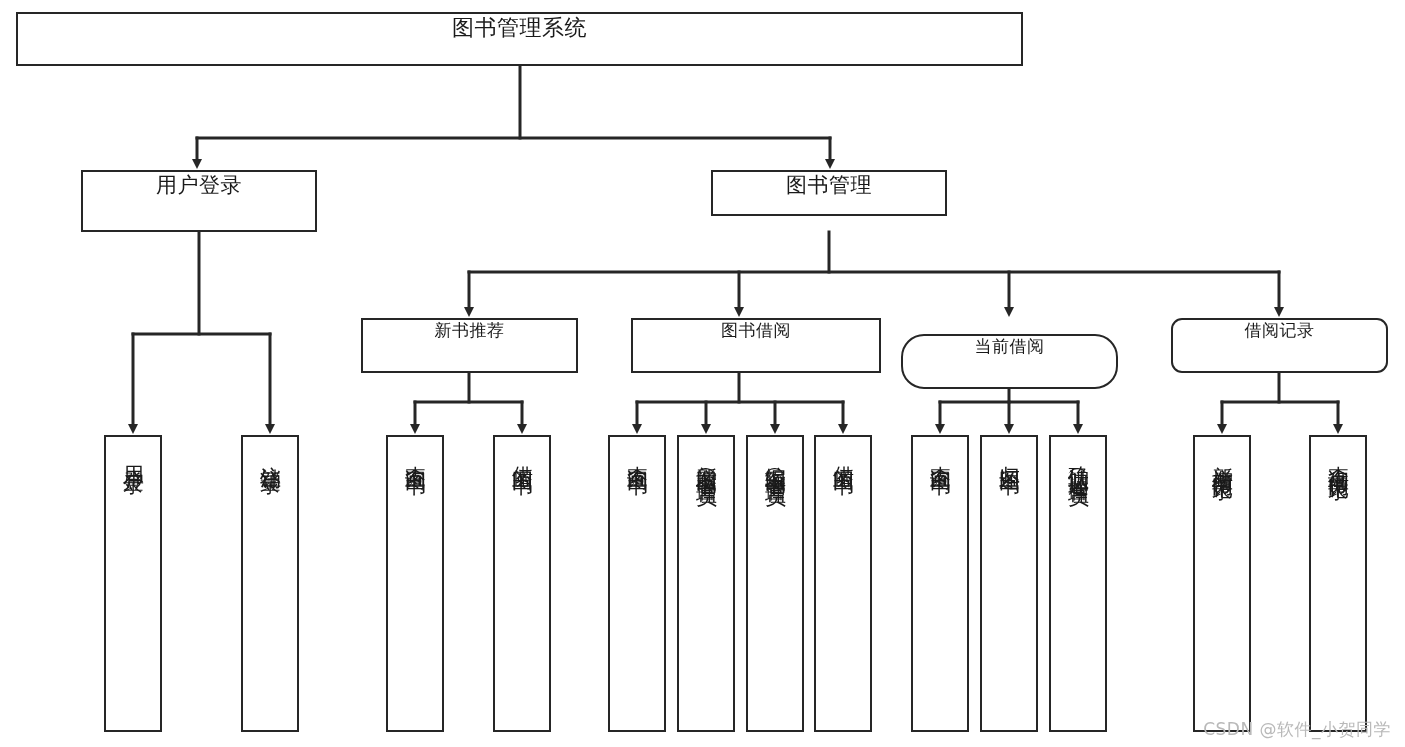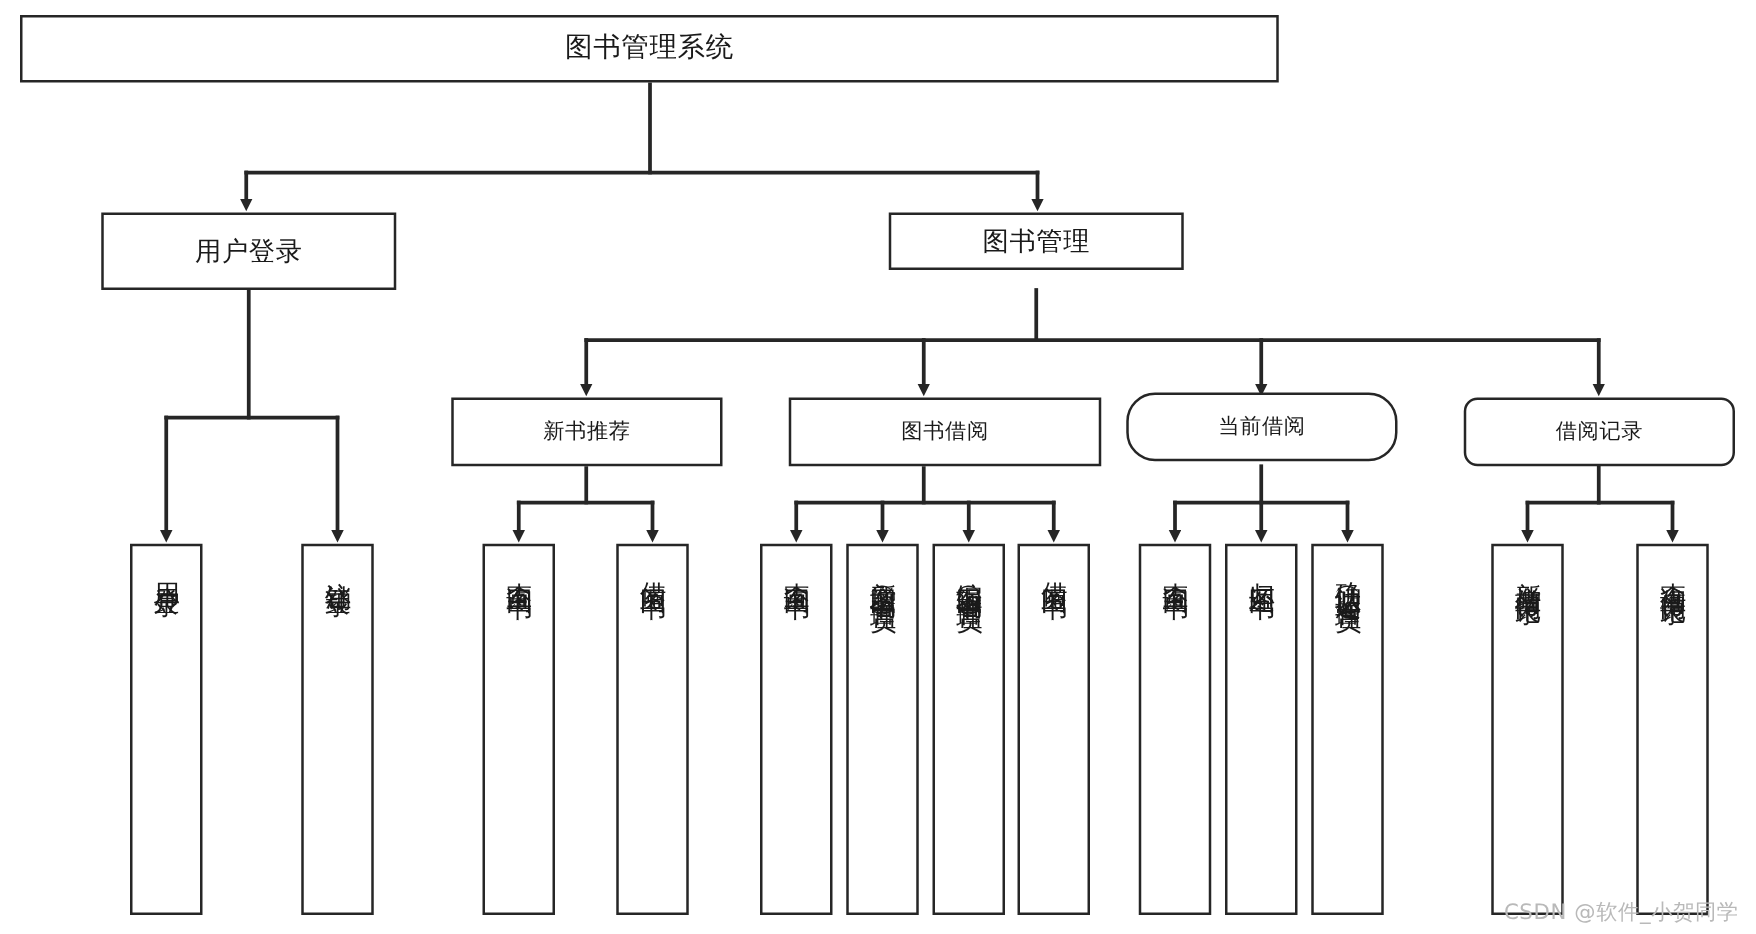--- a/index.html
+++ b/index.html
@@ -24,21 +24,21 @@
     top: 0;
     width: 1405px;
     height: 747px;
   }
   .node {
     position: absolute;
     box-sizing: border-box;
     background: #ffffff;
     border: 2px solid #262626;
     display: flex;
-    align-items: center;
+    align-items: flex-start;
     justify-content: center;
   }
   .node .label {
     color: #1a1a1a;
     font-size: 21px;
     line-height: 1.25;
     letter-spacing: 0.5px;
     white-space: nowrap;
     user-select: none;
   }
@@ -134,21 +134,21 @@
   <div class="node level2" style="left:711px; top:170px; width:236px; height:46px;">
     <span class="label">图书管理</span>
   </div>
 
   <div class="node level3" style="left:361px; top:318px; width:217px; height:55px;">
     <span class="label">新书推荐</span>
   </div>
   <div class="node level3" style="left:631px; top:318px; width:250px; height:55px;">
     <span class="label">图书借阅</span>
   </div>
-  <div class="node level3" style="left:901px; top:314px; width:217px; height:55px;border-radius:23px;">
+  <div class="node level3" style="left:901px; top:334px; width:217px; height:55px;border-radius:23px;">
     <span class="label">当前借阅</span>
   </div>
   <div class="node level3" style="left:1171px; top:318px; width:217px; height:55px;border-radius:11px;">
     <span class="label">借阅记录</span>
   </div>
 
   <div class="node vertical" style="left:104px; top:435px; width:58px; height:297px;">
     <span class="label">用户登录</span>
   </div>
   <div class="node vertical" style="left:241px; top:435px; width:58px; height:297px;">

